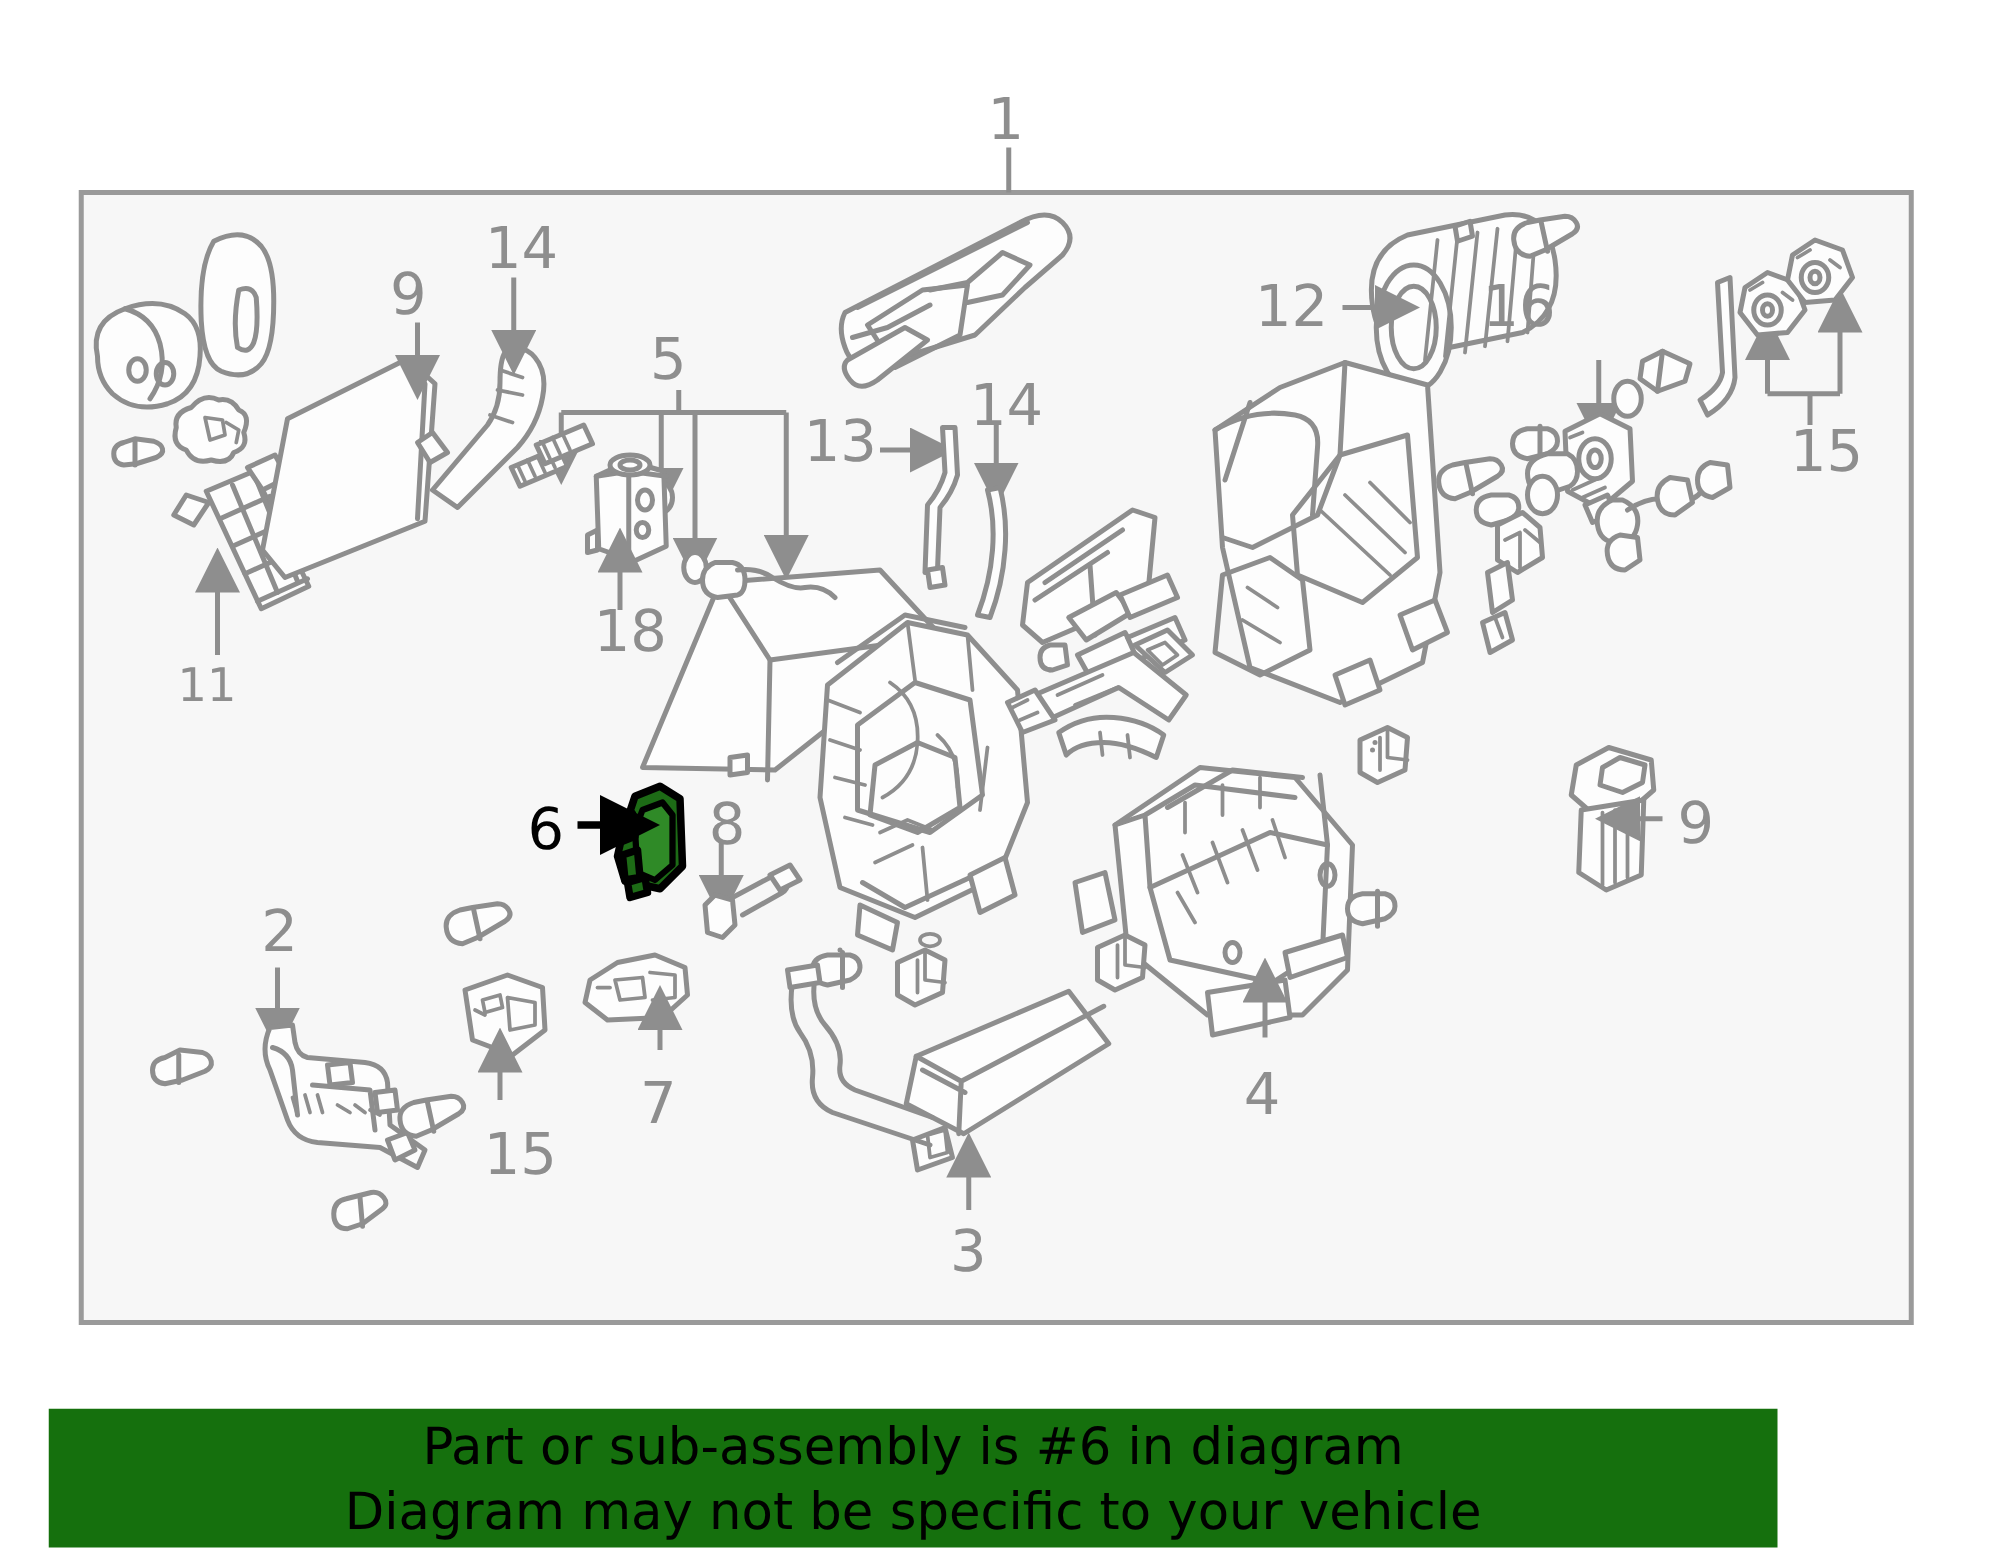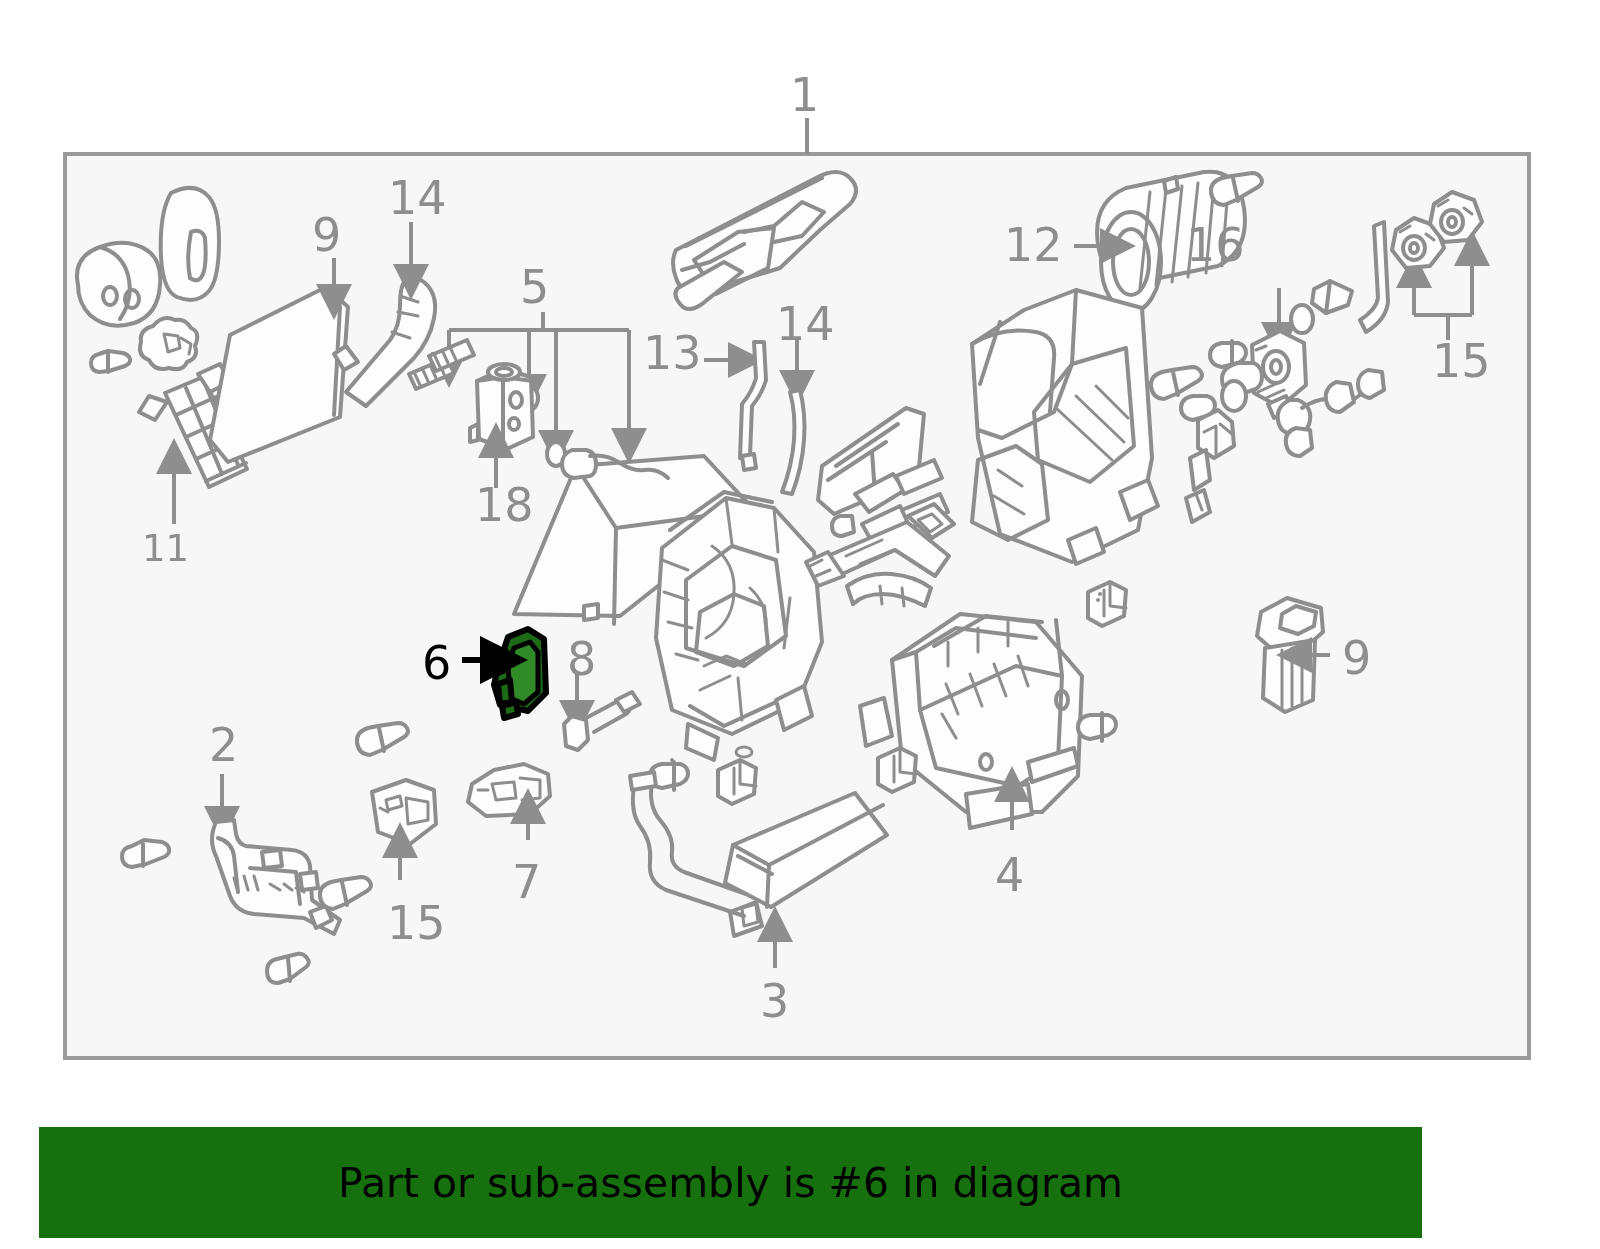--- a/index.html
+++ b/index.html
@@ -474,15 +474,16 @@
       <div class="callout" style="left: 1342px; top: 635px; font-size: 46px;">9</div>
       <div class="callout" style="left: 209px; top: 722px; font-size: 46px;">2</div>
       <div class="callout" style="left: 995px; top: 852px; font-size: 46px;">4</div>
       <div class="callout" style="left: 512px; top: 859px; font-size: 46px;">7</div>
       <div class="callout" style="left: 387px; top: 900px; font-size: 46px;">15</div>
       <div class="callout" style="left: 760px; top: 978px; font-size: 46px;">3</div>
     </div>
 
   <div id="notice-banner">
     <div class="line">Part or sub-assembly is #6 in diagram</div>
+    <div class="line">Diagram may not be specific to your vehicle</div>
   </div>
 
 </div>
 
 </body></html>

